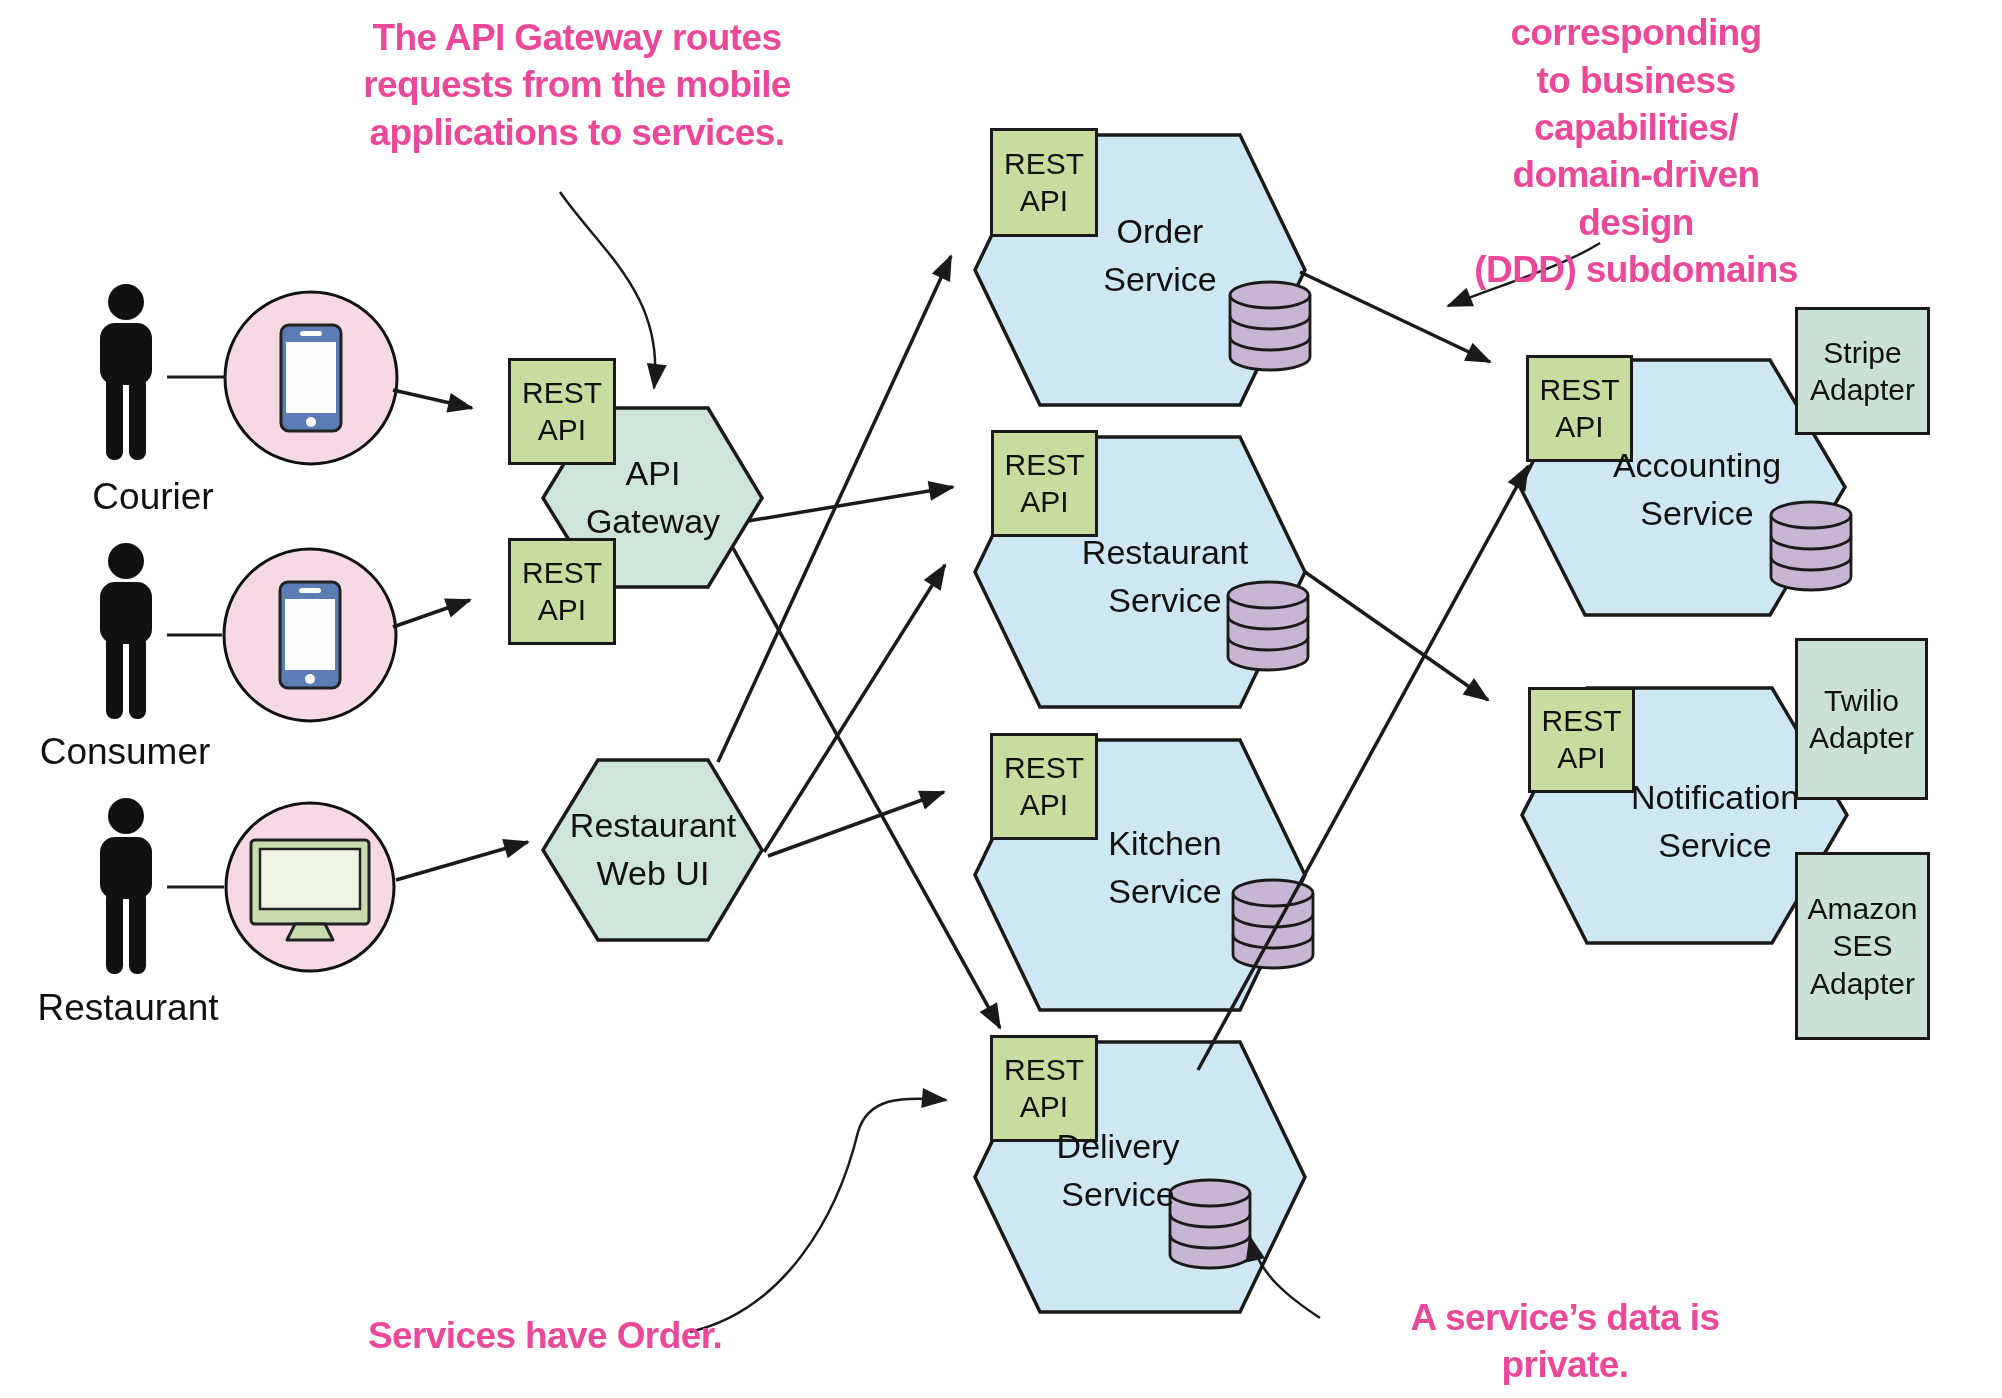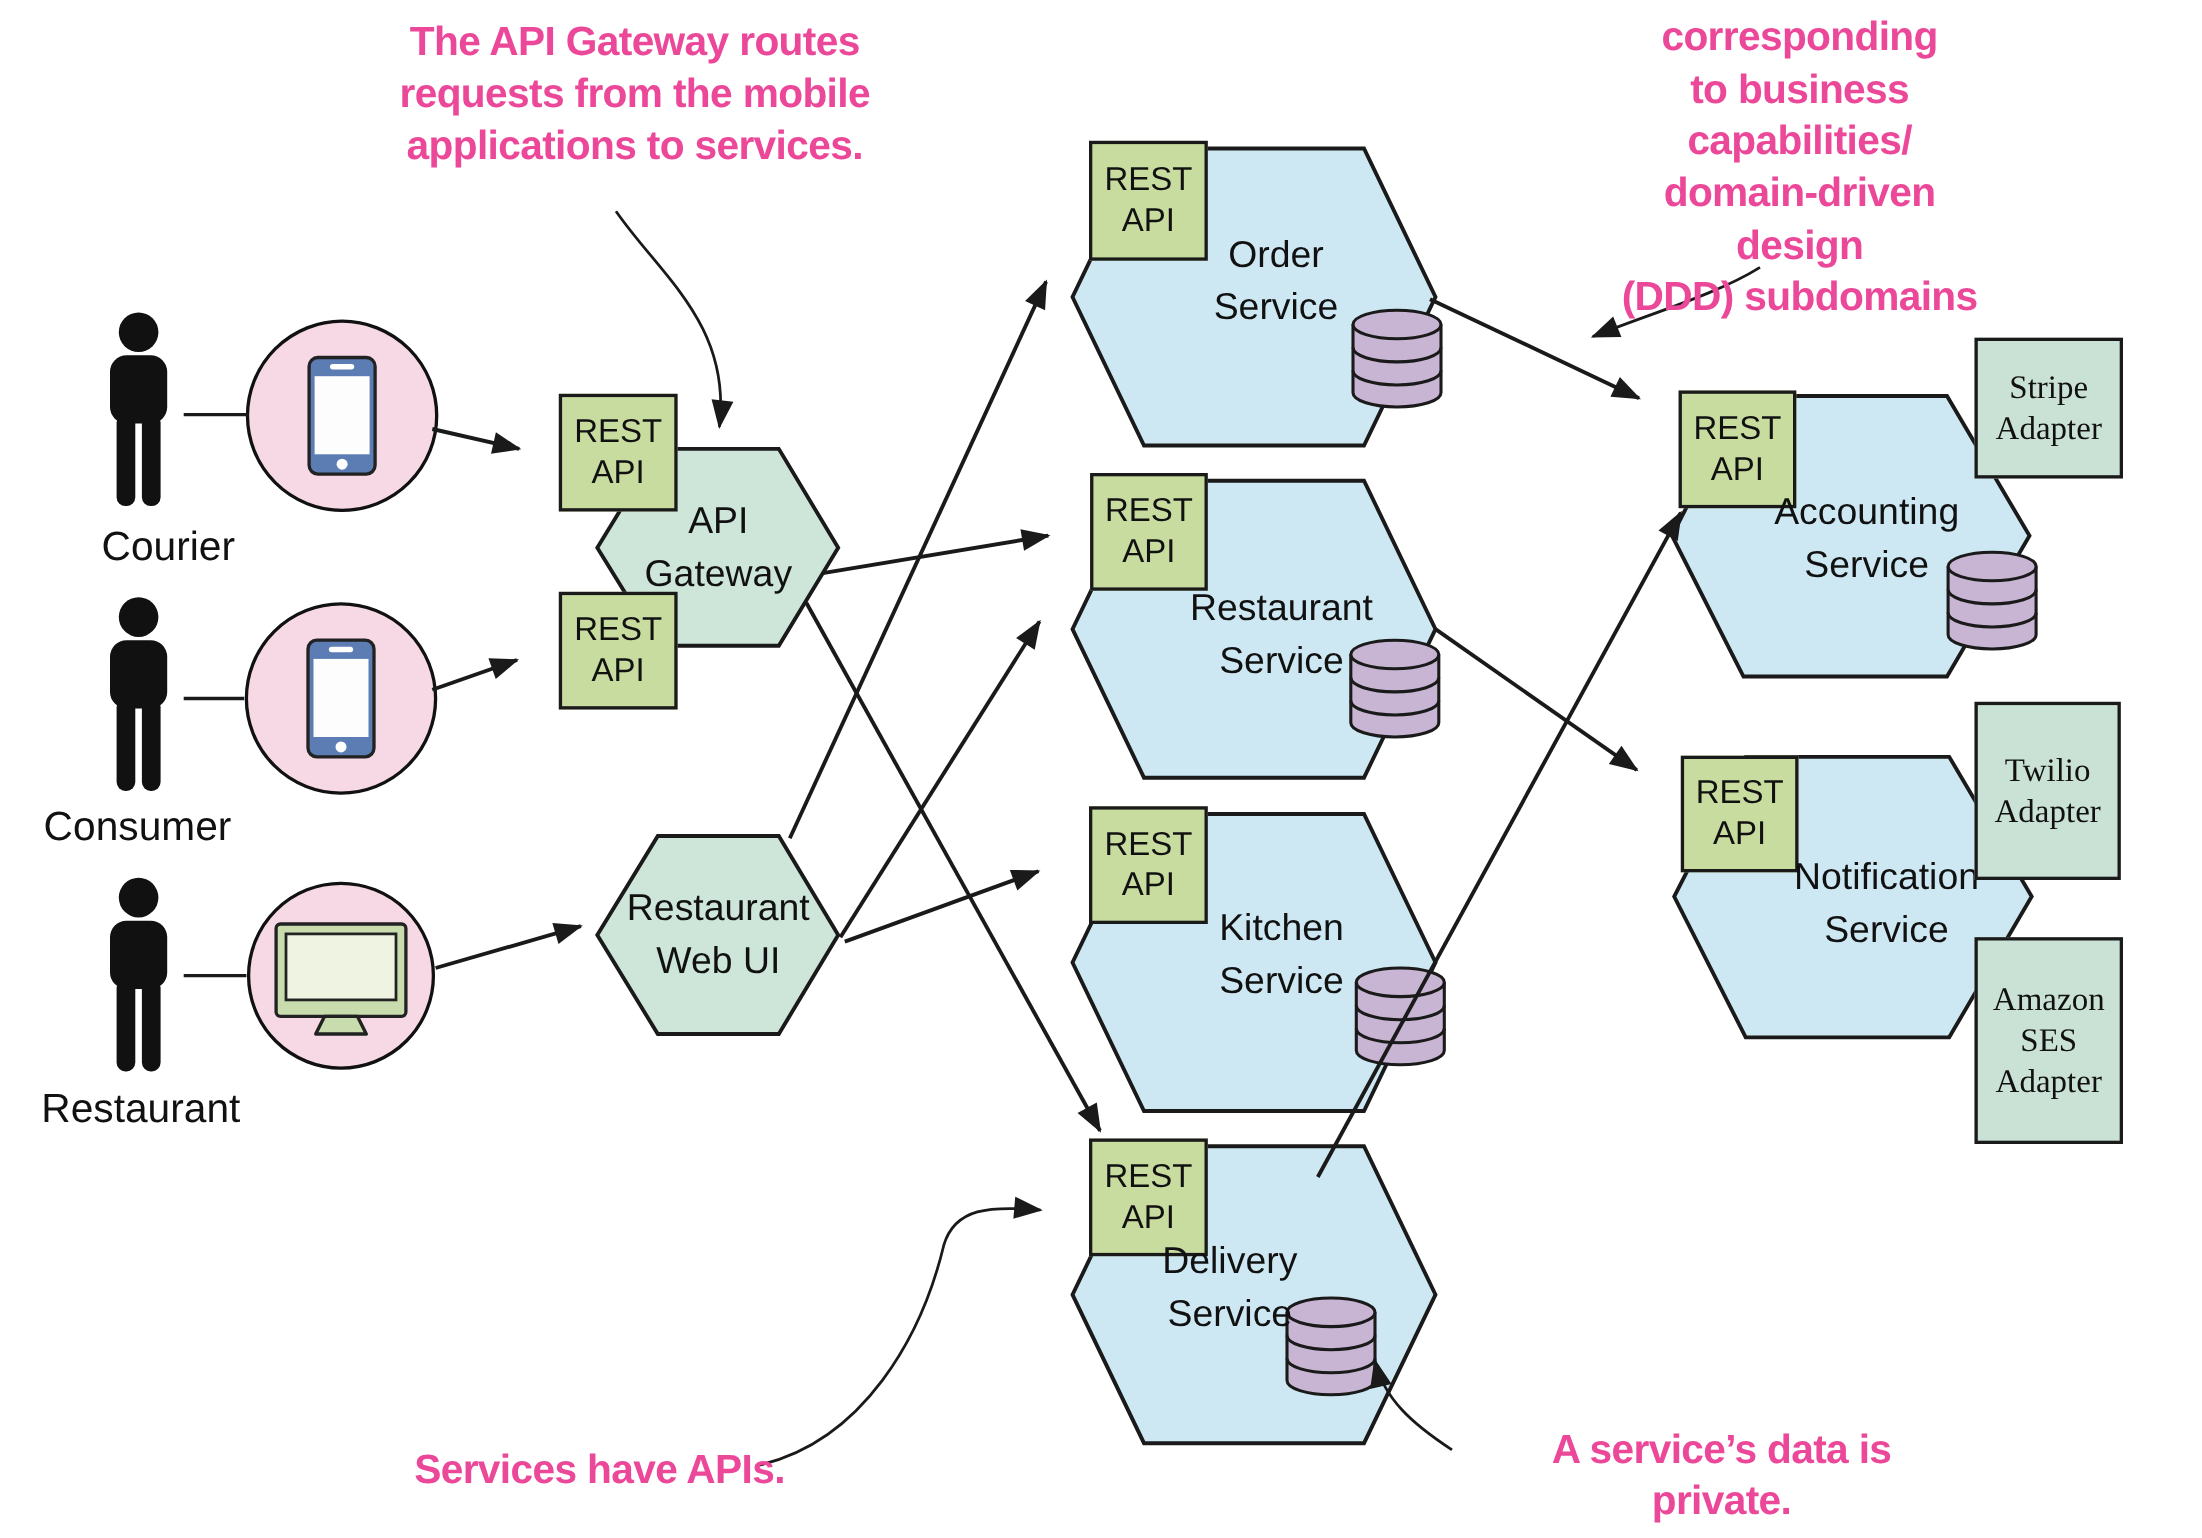--- a/index.html
+++ b/index.html
@@ -12,21 +12,21 @@
                 letter-spacing:-0.6px; color:#ec4899; }
   .actor-label { font-size:37px; color:#111; }
   .node-label  { font-size:34px; line-height:1.4; color:#111; }
   .rest-box { position:absolute; box-sizing:border-box; background:#c8dca0;
               border:3px solid #1a1a1a; display:flex; align-items:center;
               justify-content:center; text-align:center; white-space:pre-line;
               font-size:30px; line-height:1.23;margin-left:28px; }
   .adapter-box { position:absolute; box-sizing:border-box; background:#c9e2d5;
                  border:3px solid #1a1a1a; display:flex; align-items:center;
                  justify-content:center; text-align:center; white-space:pre-line;
-                 font-size:30px; line-height:1.25;font-family:Liberation Serif, serif; }
+                 font-size:30px; line-height:1.25; }
 </style>
 </head>
 <body>
 
 <div class="stage">
 
   <svg class="layer" width="2002" height="1398" viewBox="0 0 2002 1398">
     <defs>
       <marker id="ah" markerUnits="userSpaceOnUse" markerWidth="30" markerHeight="24" refX="26" refY="12" orient="auto">
         <path d="M2,2 L28,12 L2,22 Z" fill="#1a1a1a"></path>
@@ -115,21 +115,21 @@
     </g>
   </svg>
 
   <div class="abs annotation" style="left:577px; top:85px;">The API Gateway routes
 requests from the mobile
 applications to services.</div>
   <div class="abs annotation" style="left:1636px; top:128px;">Services corresponding
 to business capabilities/
 domain-driven design
 (DDD) subdomains</div>
-  <div class="abs annotation" style="left:545px; top:1336px;">Services have APIs.</div>
+  <div class="abs annotation" style="left:545px; top:1336px;">Services have Order.</div>
   <div class="abs annotation" style="left:1565px; top:1341px;">A service’s data is private.</div>
 
   <div class="abs actor-label" style="left:125px; top:497px;margin-left:28px;">Courier</div>
   <div class="abs actor-label" style="left:125px; top:752px;">Consumer</div>
   <div class="abs actor-label" style="left:128px; top:1008px;">Restaurant</div>
 
   <div class="rest-box" style="left:480px;  top:358px;  width:108px; height:107px;">REST
 API</div>
   <div class="rest-box" style="left:480px;  top:538px;  width:108px; height:107px;">REST
 API</div>

